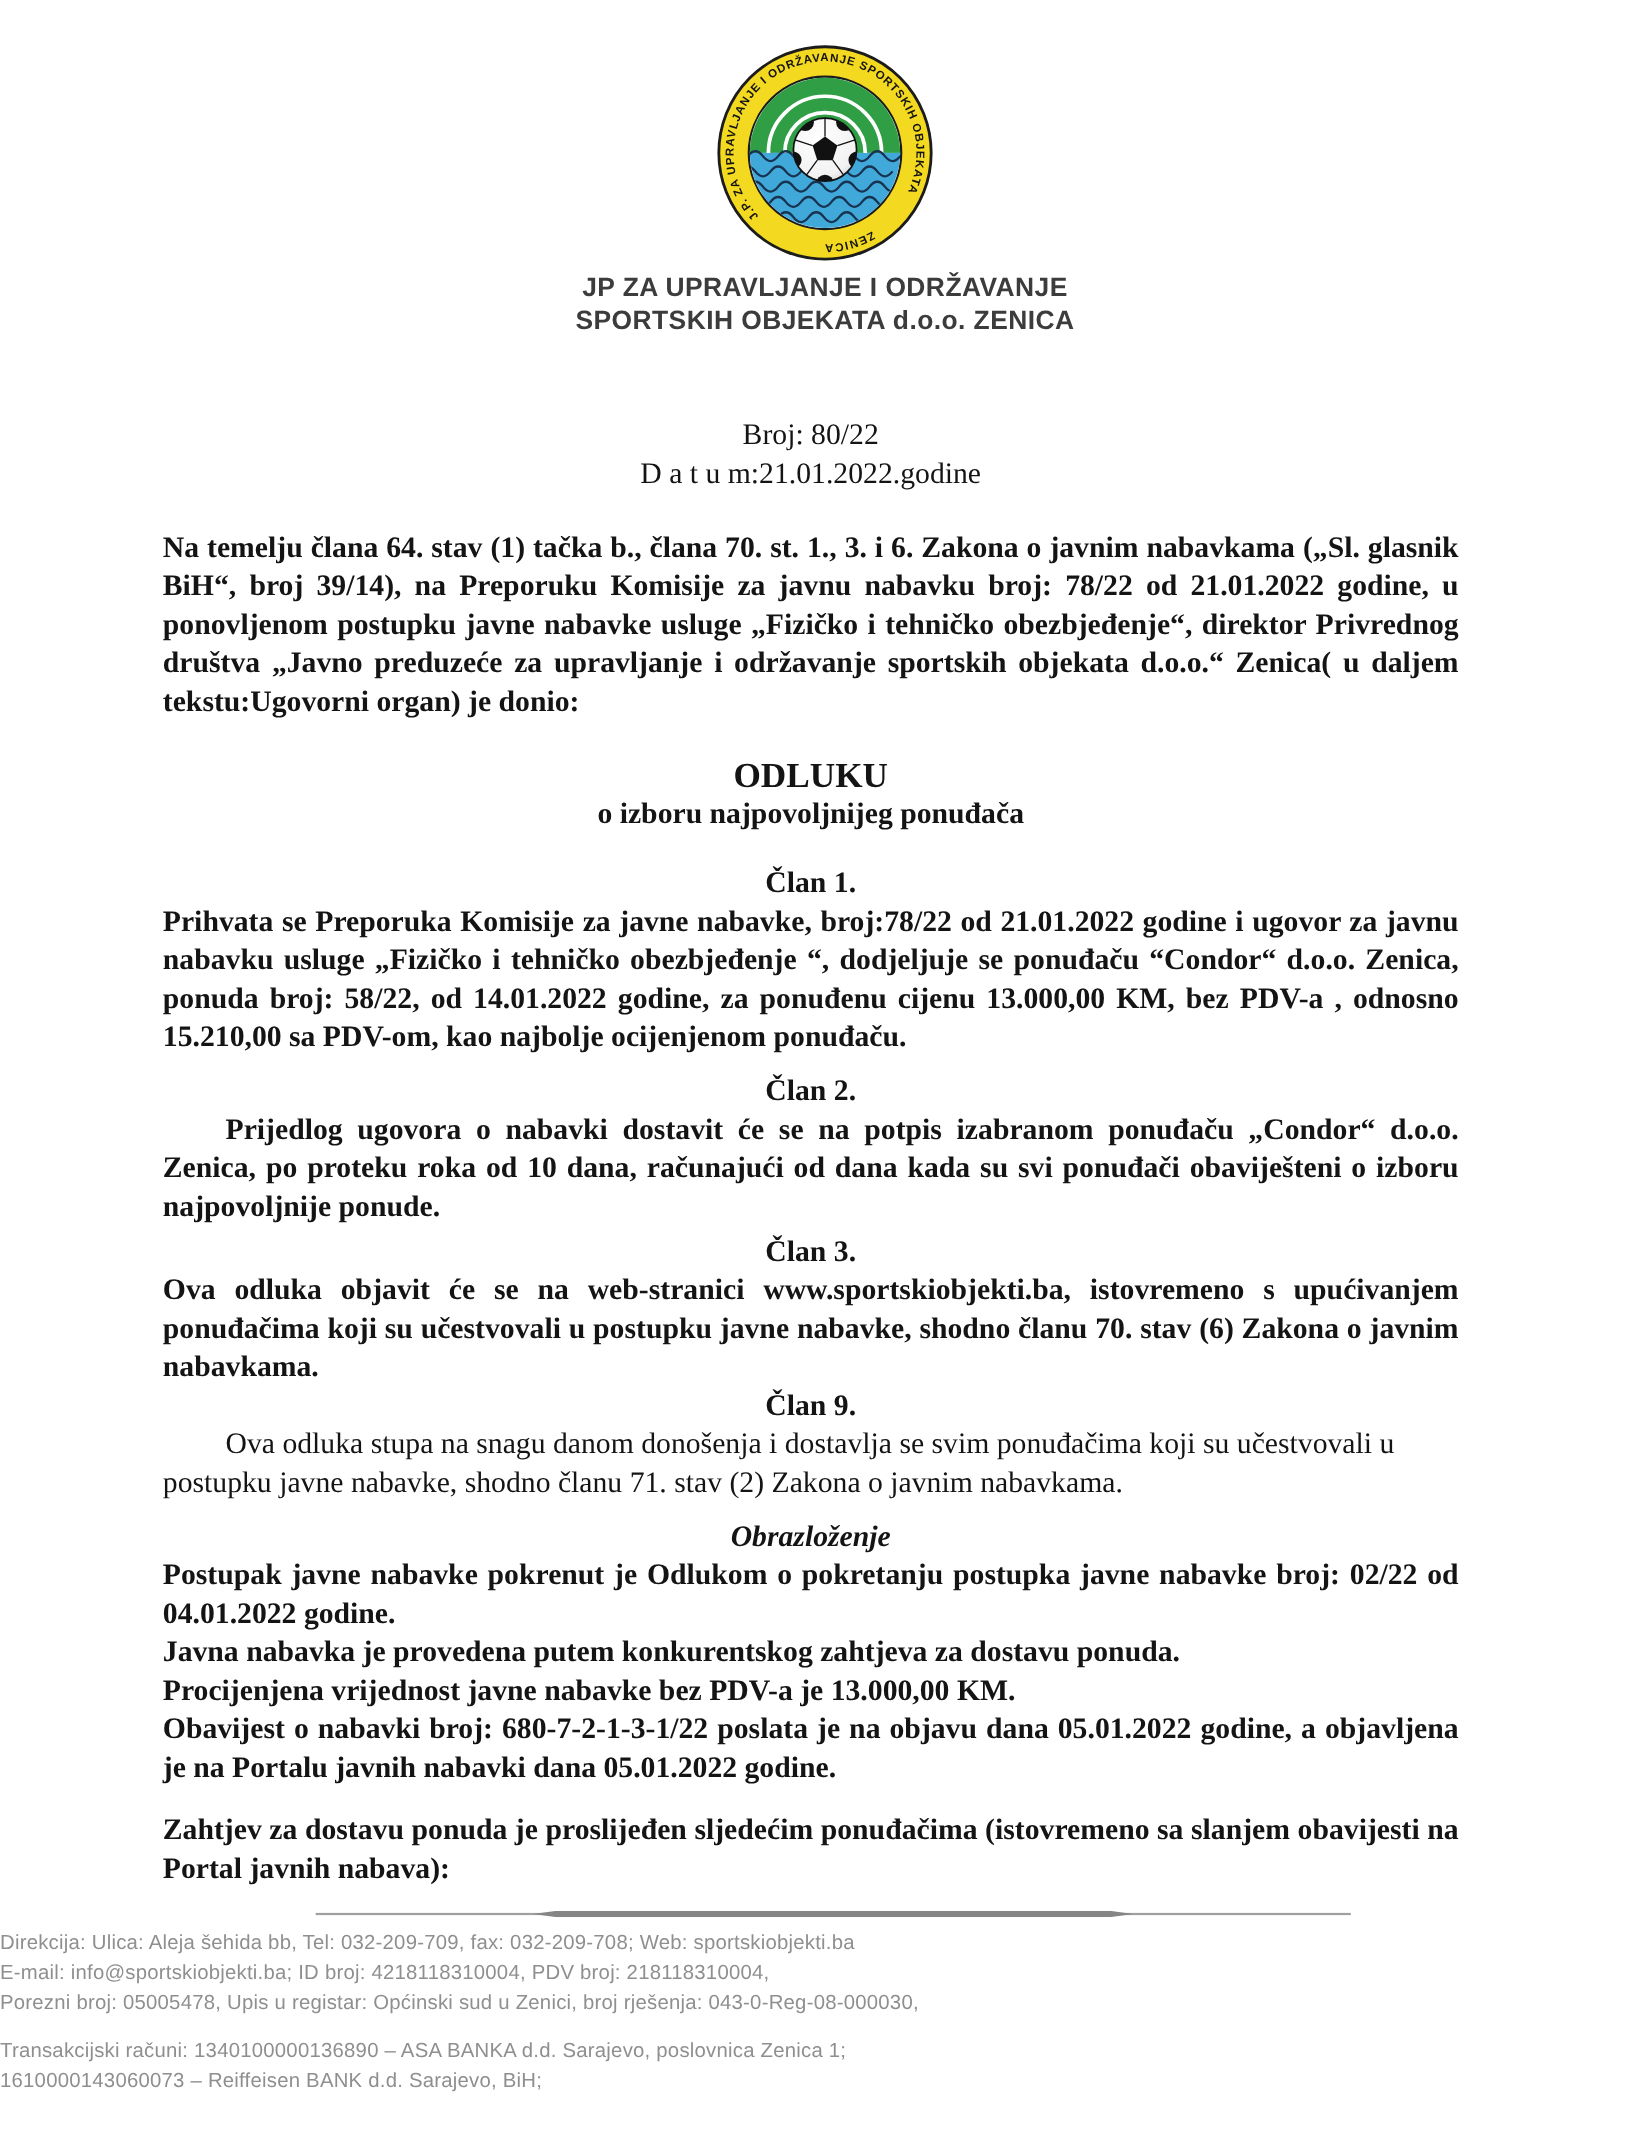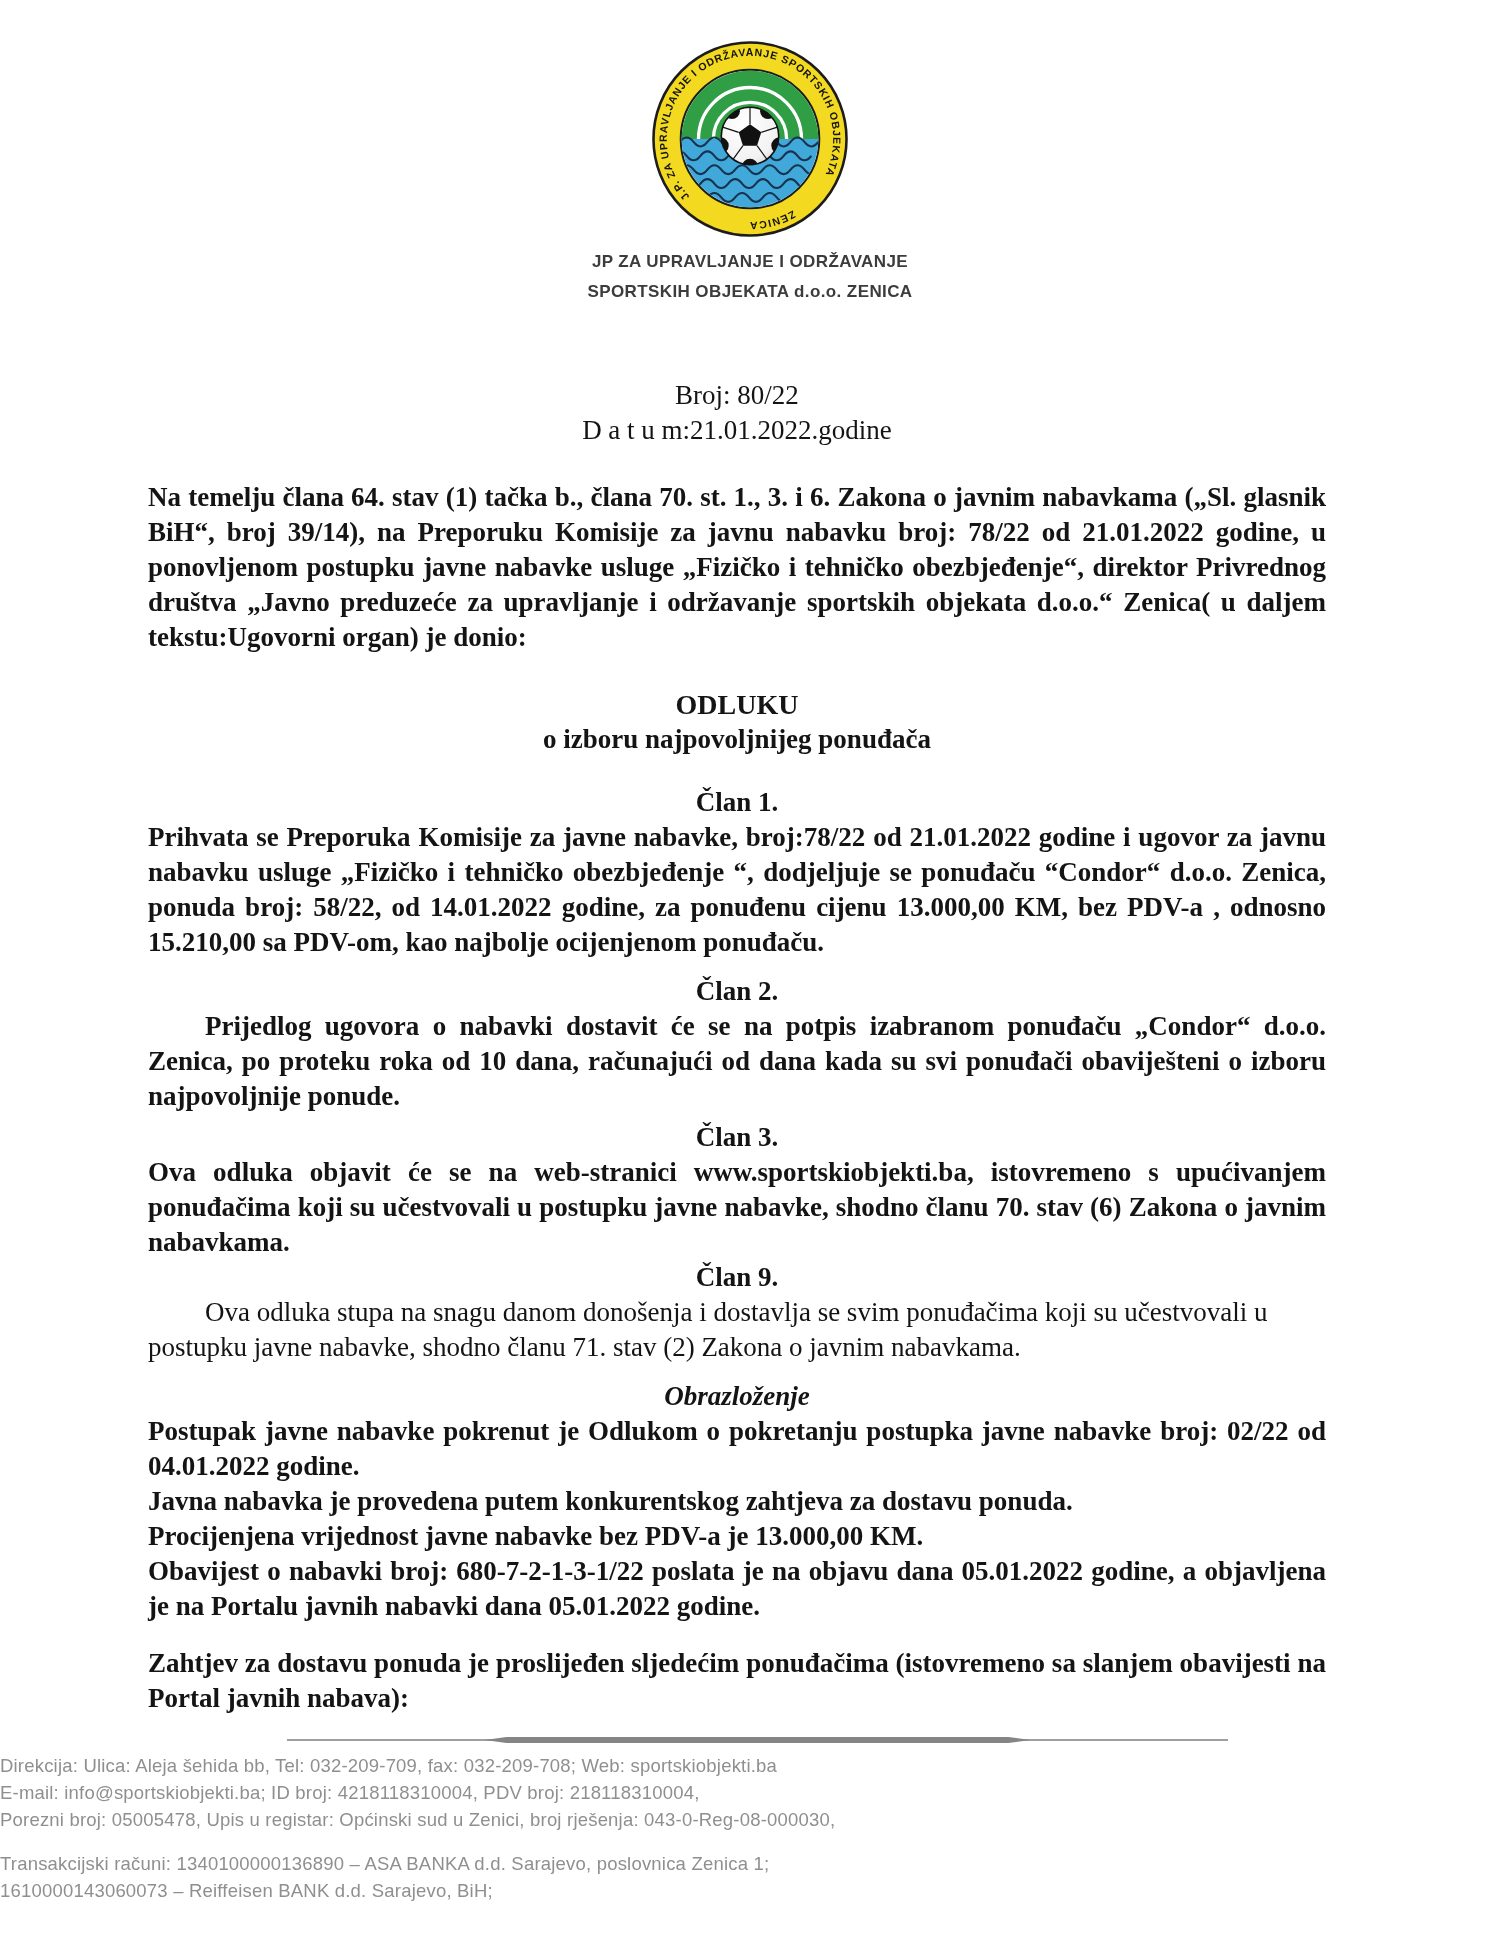--- a/index.html
+++ b/index.html
@@ -6,34 +6,34 @@
   .page {
     position:relative; width:1500px; height:1942px; background:#ffffff;
     font-family:"Liberation Serif", serif; color:#141414; overflow:hidden;
   }
 
   
   .masthead { position:absolute; top:40px; left:0; width:100%; text-align:center; }
   .logo { display:block; margin:0 auto; width:198px; height:198px; }
   .org-name {
     margin-top:9px; font-family:"Liberation Sans", sans-serif; font-weight:700;
-    font-size:17px; line-height:30px; color:#3c3c3c; letter-spacing:0.4px;
+    font-size:24px; line-height:30px; color:#3c3c3c; letter-spacing:0.4px;
   }
 
   
   .doc { position:absolute; left:148px; top:378px; width:1178px;
          font-size:27px; line-height:35px; }
   .doc p { margin:0; }
   .just   { text-align:justify;font-weight:bold; }
   .center { text-align:center; }
   .bold   { font-weight:700; }
   .indent { text-indent:57px; }
   .meta-line { text-align:center; }
   .intro { margin-top:32px !important; }
-  .decision-title { margin-top:32px !important; font-size:28px; }
+  .decision-title { margin-top:32px !important; font-size:32px; }
   .h-art1 { margin-top:28px !important; }
   .h-art2 { margin-top:14px !important; }
   .h-art3 { margin-top:6px  !important; }
   .h-art4 { margin-top:0px  !important; }
   .h-obraz { margin-top:14px !important;font-style:italic; }
   .request-note { margin-top:22px !important; }
 
   
   .divider { position:absolute; top:1737px; left:287px; width:941px; height:7px; }
   .divider .thin  { position:absolute; top:2px; left:0; right:0; height:2px; background:#a0a0a0; }

